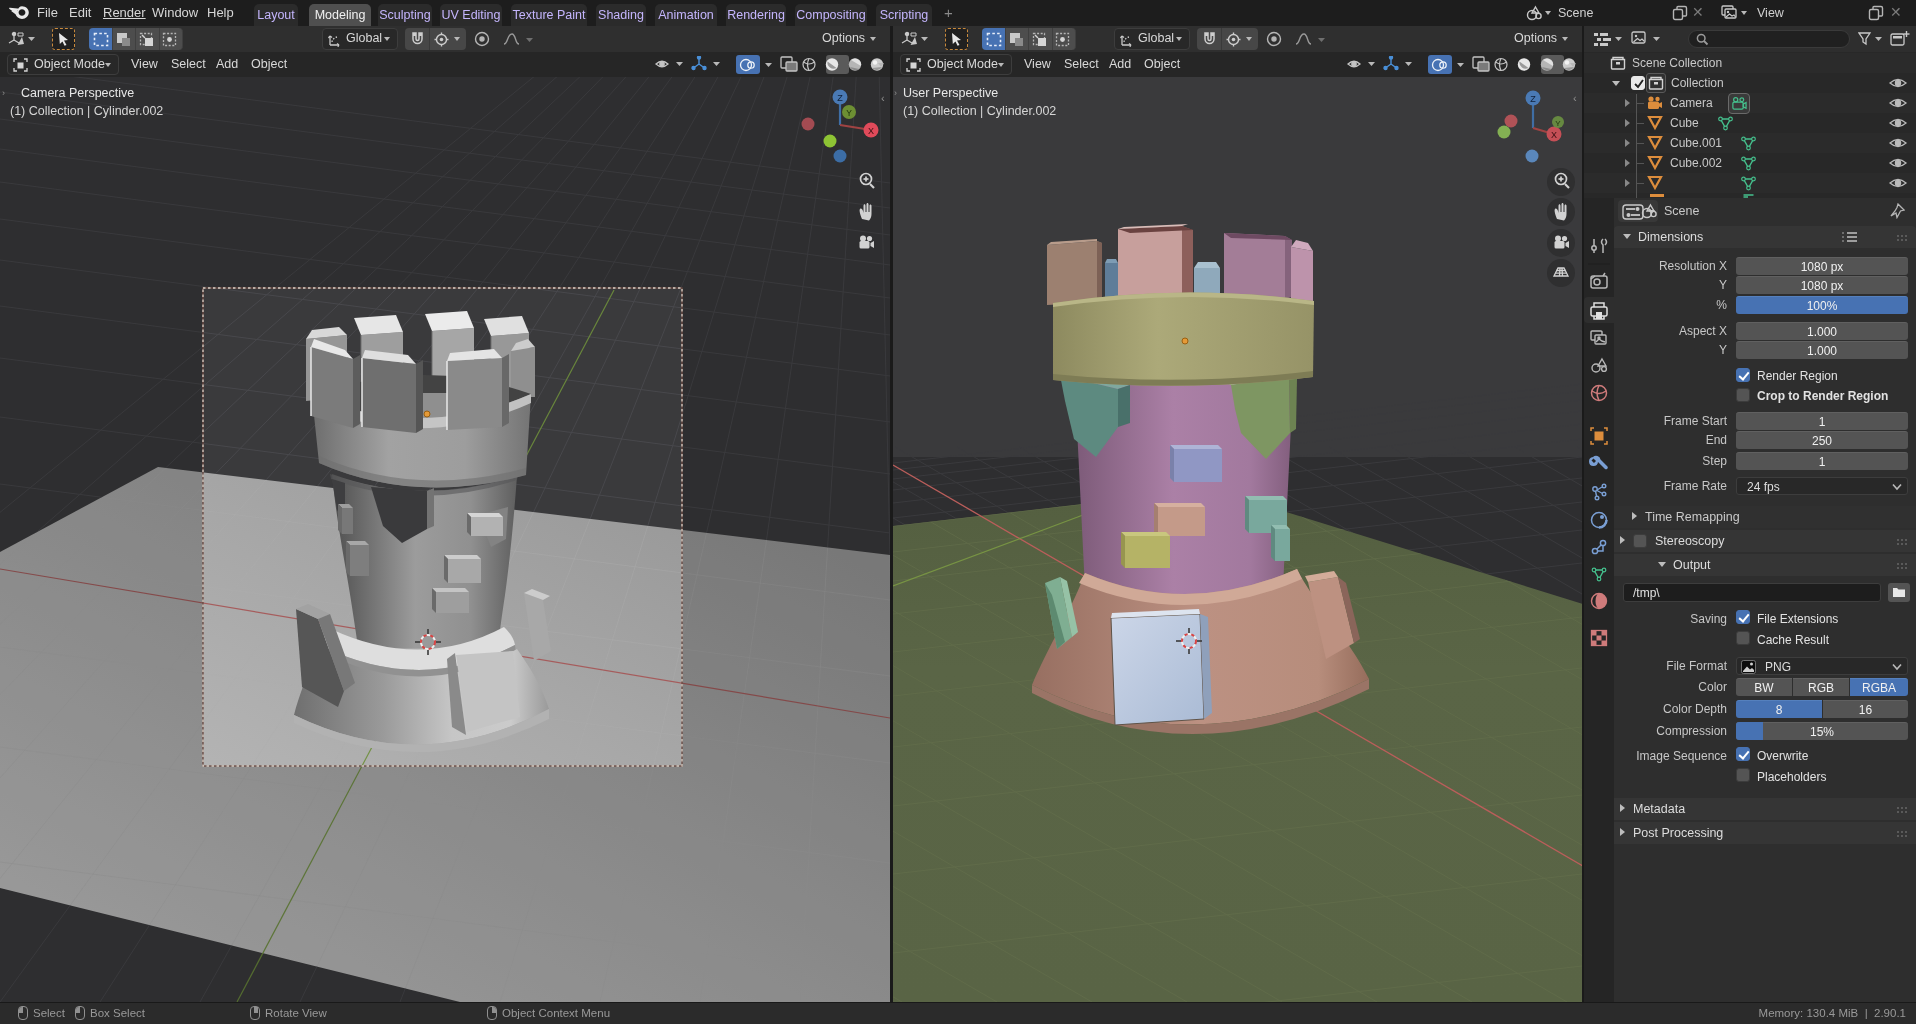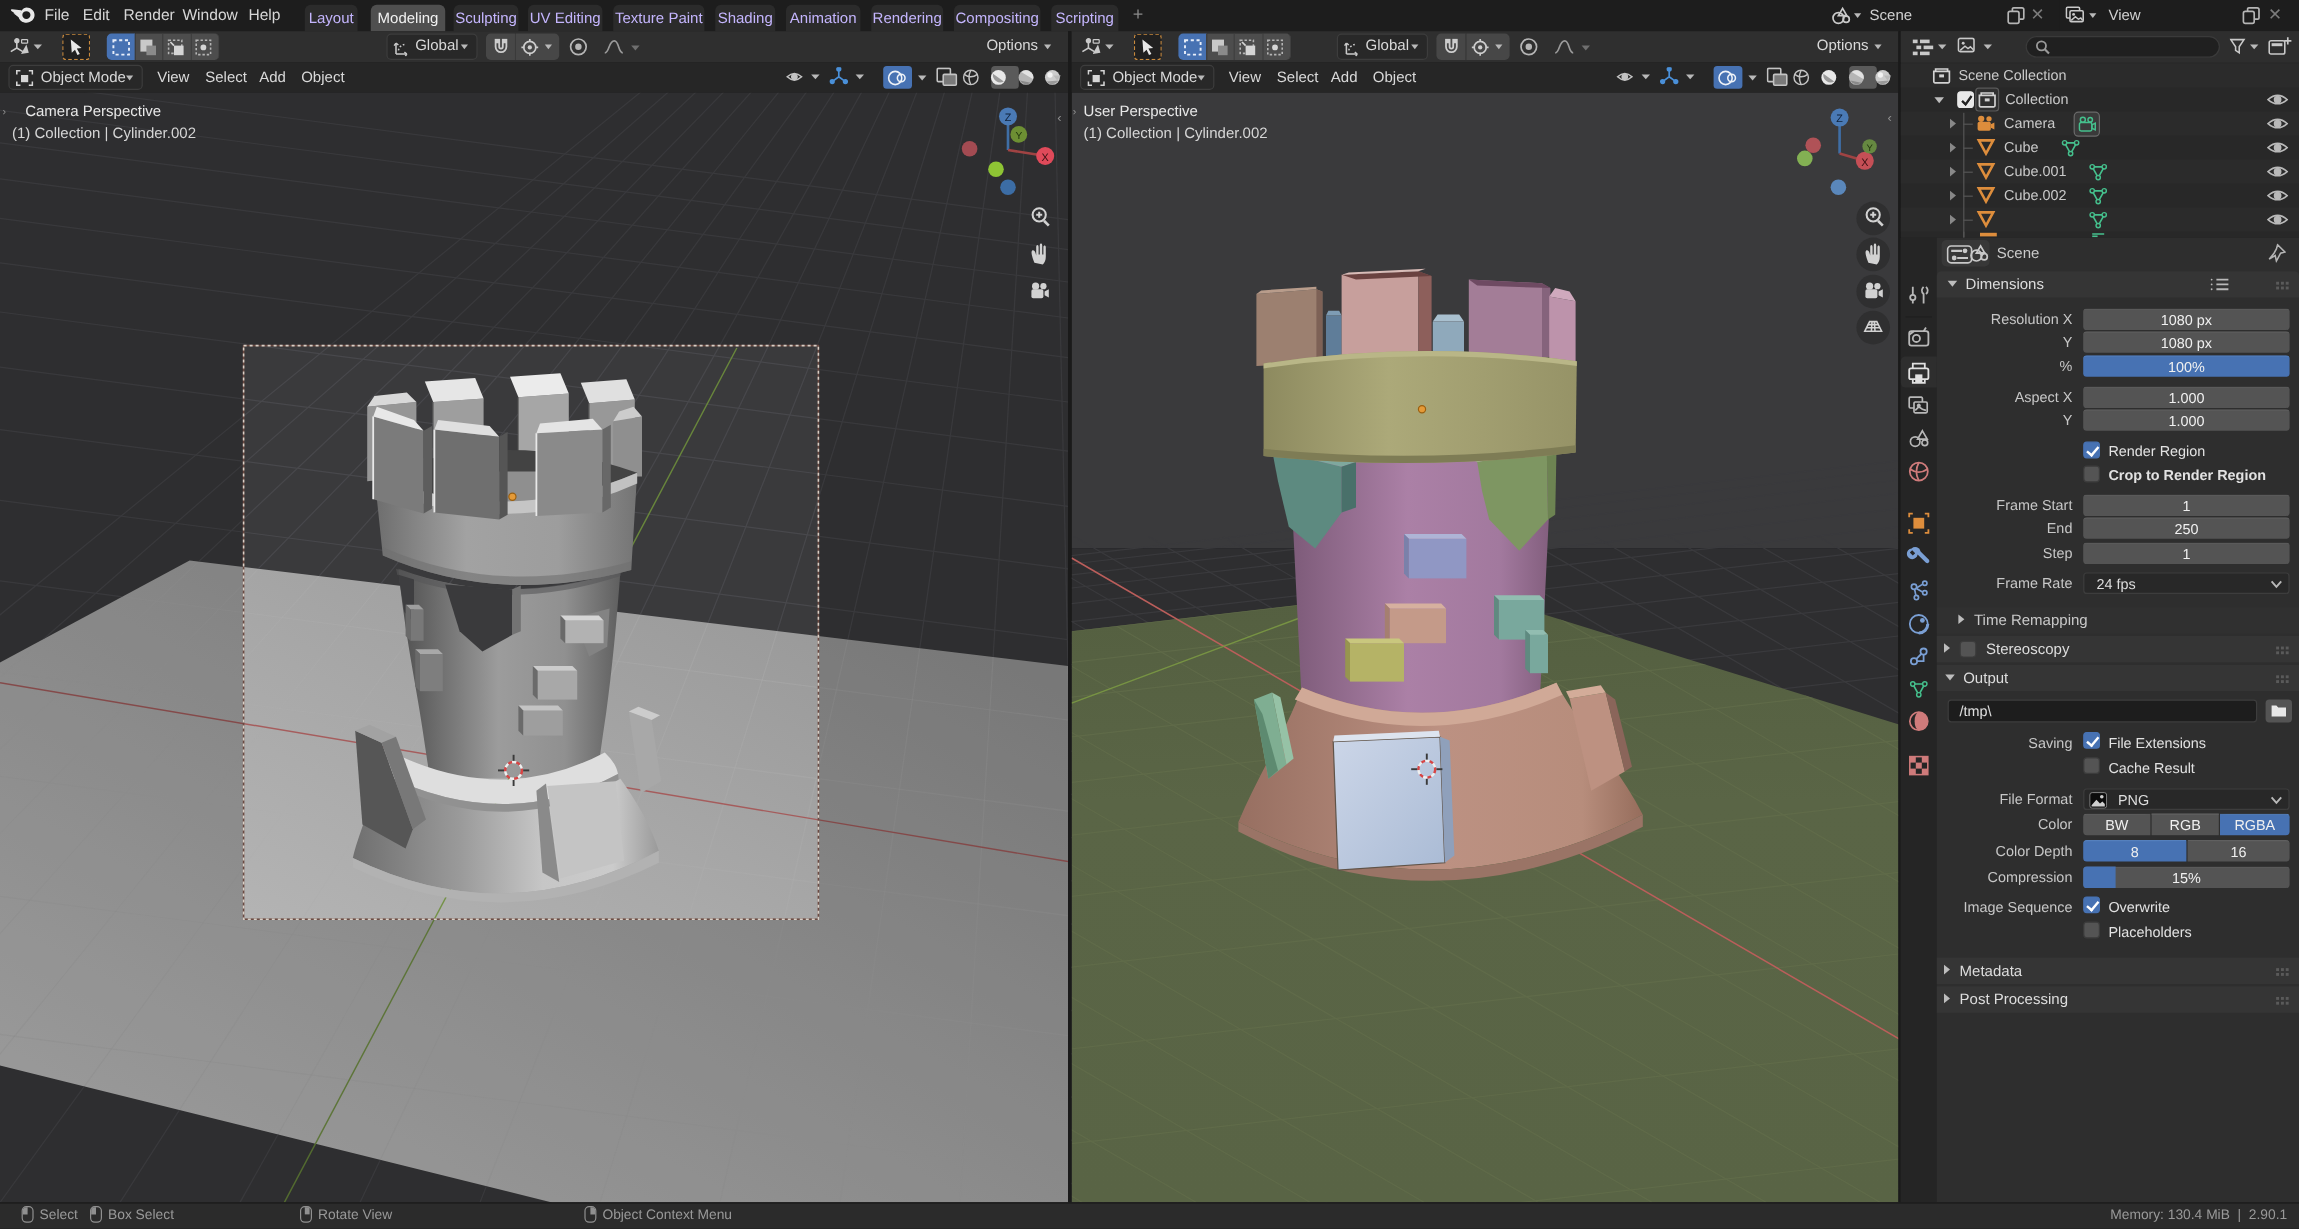--- a/index.html
+++ b/index.html
@@ -33,21 +33,21 @@
 <body>
 <div id="stage">
 
 <div id="topbar">
   <svg class="abs" style="left:8px;top:3px" width="22" height="20" viewBox="0 0 22 20">
     <path d="M8.6 9.2 L2 4.6 C1.2 4 1.5 3.2 2.5 3.3 L10 4.1 C10.6 4.15 11 4.6 10.9 5.2 C10.8 5.8 10.3 6.2 9.7 6.1 Z" fill="#e8e8e8" transform="translate(-0.5,1.5)"></path>
     <path d="M14 3.2 C17.8 3.2 20.8 6 20.8 9.5 C20.8 13 17.8 15.9 14 15.9 C10.9 15.9 8.3 14 7.5 11.3 L3.2 8.1 C3.2 8.1 7 7.6 9.2 7.9 C10 5.2 11.8 3.2 14 3.2 Z M14 6.3 C12.1 6.3 10.6 7.7 10.6 9.5 C10.6 11.3 12.1 12.8 14 12.8 C15.9 12.8 17.4 11.3 17.4 9.5 C17.4 7.7 15.9 6.3 14 6.3 Z" fill="#e8e8e8"></path>
   </svg>
   <div class="menuitem" style="left:37px;">File</div>
   <div class="menuitem" style="left:69px;">Edit</div>
-  <div class="menuitem" style="left:103px;">Render</div>
+  <div class="menuitem" style="left:103px;text-decoration:underline;">Render</div>
   <div class="menuitem" style="left:152px;">Window</div>
   <div class="menuitem" style="left:207px;">Help</div>
   <div class="wstab" style="left:254px;width:44px;">Layout</div>
   <div class="wstab active" style="left:309px;width:62px;">Modeling</div>
   <div class="wstab" style="left:378px;width:54px;">Sculpting</div>
   <div class="wstab" style="left:440px;width:62px;">UV Editing</div>
   <div class="wstab" style="left:511px;width:76px;">Texture Paint</div>
   <div class="wstab" style="left:596px;width:50px;">Shading</div>
   <div class="wstab" style="left:655px;width:62px;">Animation</div>
   <div class="wstab" style="left:726px;width:60px;">Rendering</div>
@@ -1079,21 +1079,21 @@
   <div class="pfield" style="left:152px;top:279px;width:172px;background:#282828;border:1px solid #3d3d3d;text-align:left;padding-left:10px;color:#dddddd;">24 fps</div>
   <svg class="abs" style="left:308px;top:285px" width="12" height="8" viewBox="0 0 12 8">
         <path d="M1 1.5 L5 6 L9 1.5" fill="none" stroke="#b9b9b9" stroke-width="1.6"></path>
       </svg>
 
   <div class="phdr" style="left:30px;top:308px;width:302px;background:#303030;color:#c9c9c9;"><span class="tri-r" style="margin:0 8px 1px 18px;"></span>Time Remapping</div>
 
   <div class="phdr" style="left:30px;top:332px;width:302px;"><span class="tri-r" style="margin:0 8px 1px 6px;"></span><span class="pcheck" style="position:static;display:inline-block;vertical-align:-3px;margin-right:8px;"></span>Stereoscopy</div>
   <div class="dots6" style="left:312px;top:340px;"></div>
 
-  <div class="phdr" style="left:30px;top:356px;width:302px;"><span class="tri-d" style="margin:0 7px 2px 7px;"></span>Output</div>
+  <div class="phdr" style="left:30px;top:356px;width:302px;padding-left:37px;"><span class="tri-d" style="margin:0 7px 2px 7px;"></span>Output</div>
   <div class="dots6" style="left:312px;top:364px;"></div>
   <div class="abs" style="left:39px;top:385px;width:258px;height:19px;background:#1d1d1d;border:1px solid #3d3d3d;border-radius:3px;color:#e0e0e0;font-size:12px;line-height:18px;padding-left:9px;">/tmp\</div>
   <div class="abs" style="left:304px;top:385px;width:22px;height:19px;background:#545454;border-radius:3px;"></div>
   <svg class="abs" style="left:308px;top:389px" width="14" height="11" viewBox="0 0 14 11">
         <path d="M1 1 L5 1 L6.5 2.5 L13 2.5 L13 10 L1 10 Z" fill="#e8e8e8"></path>
       </svg>
   <div class="plabel" style="left:40px;top:412px;width:103px;">Saving</div>
   <div class="pcheck on" style="left:152px;top:412px;"></div>
   <div class="cblabel" style="left:173px;top:413px;">File Extensions</div>
   <div class="pcheck" style="left:152px;top:433px;"></div>

